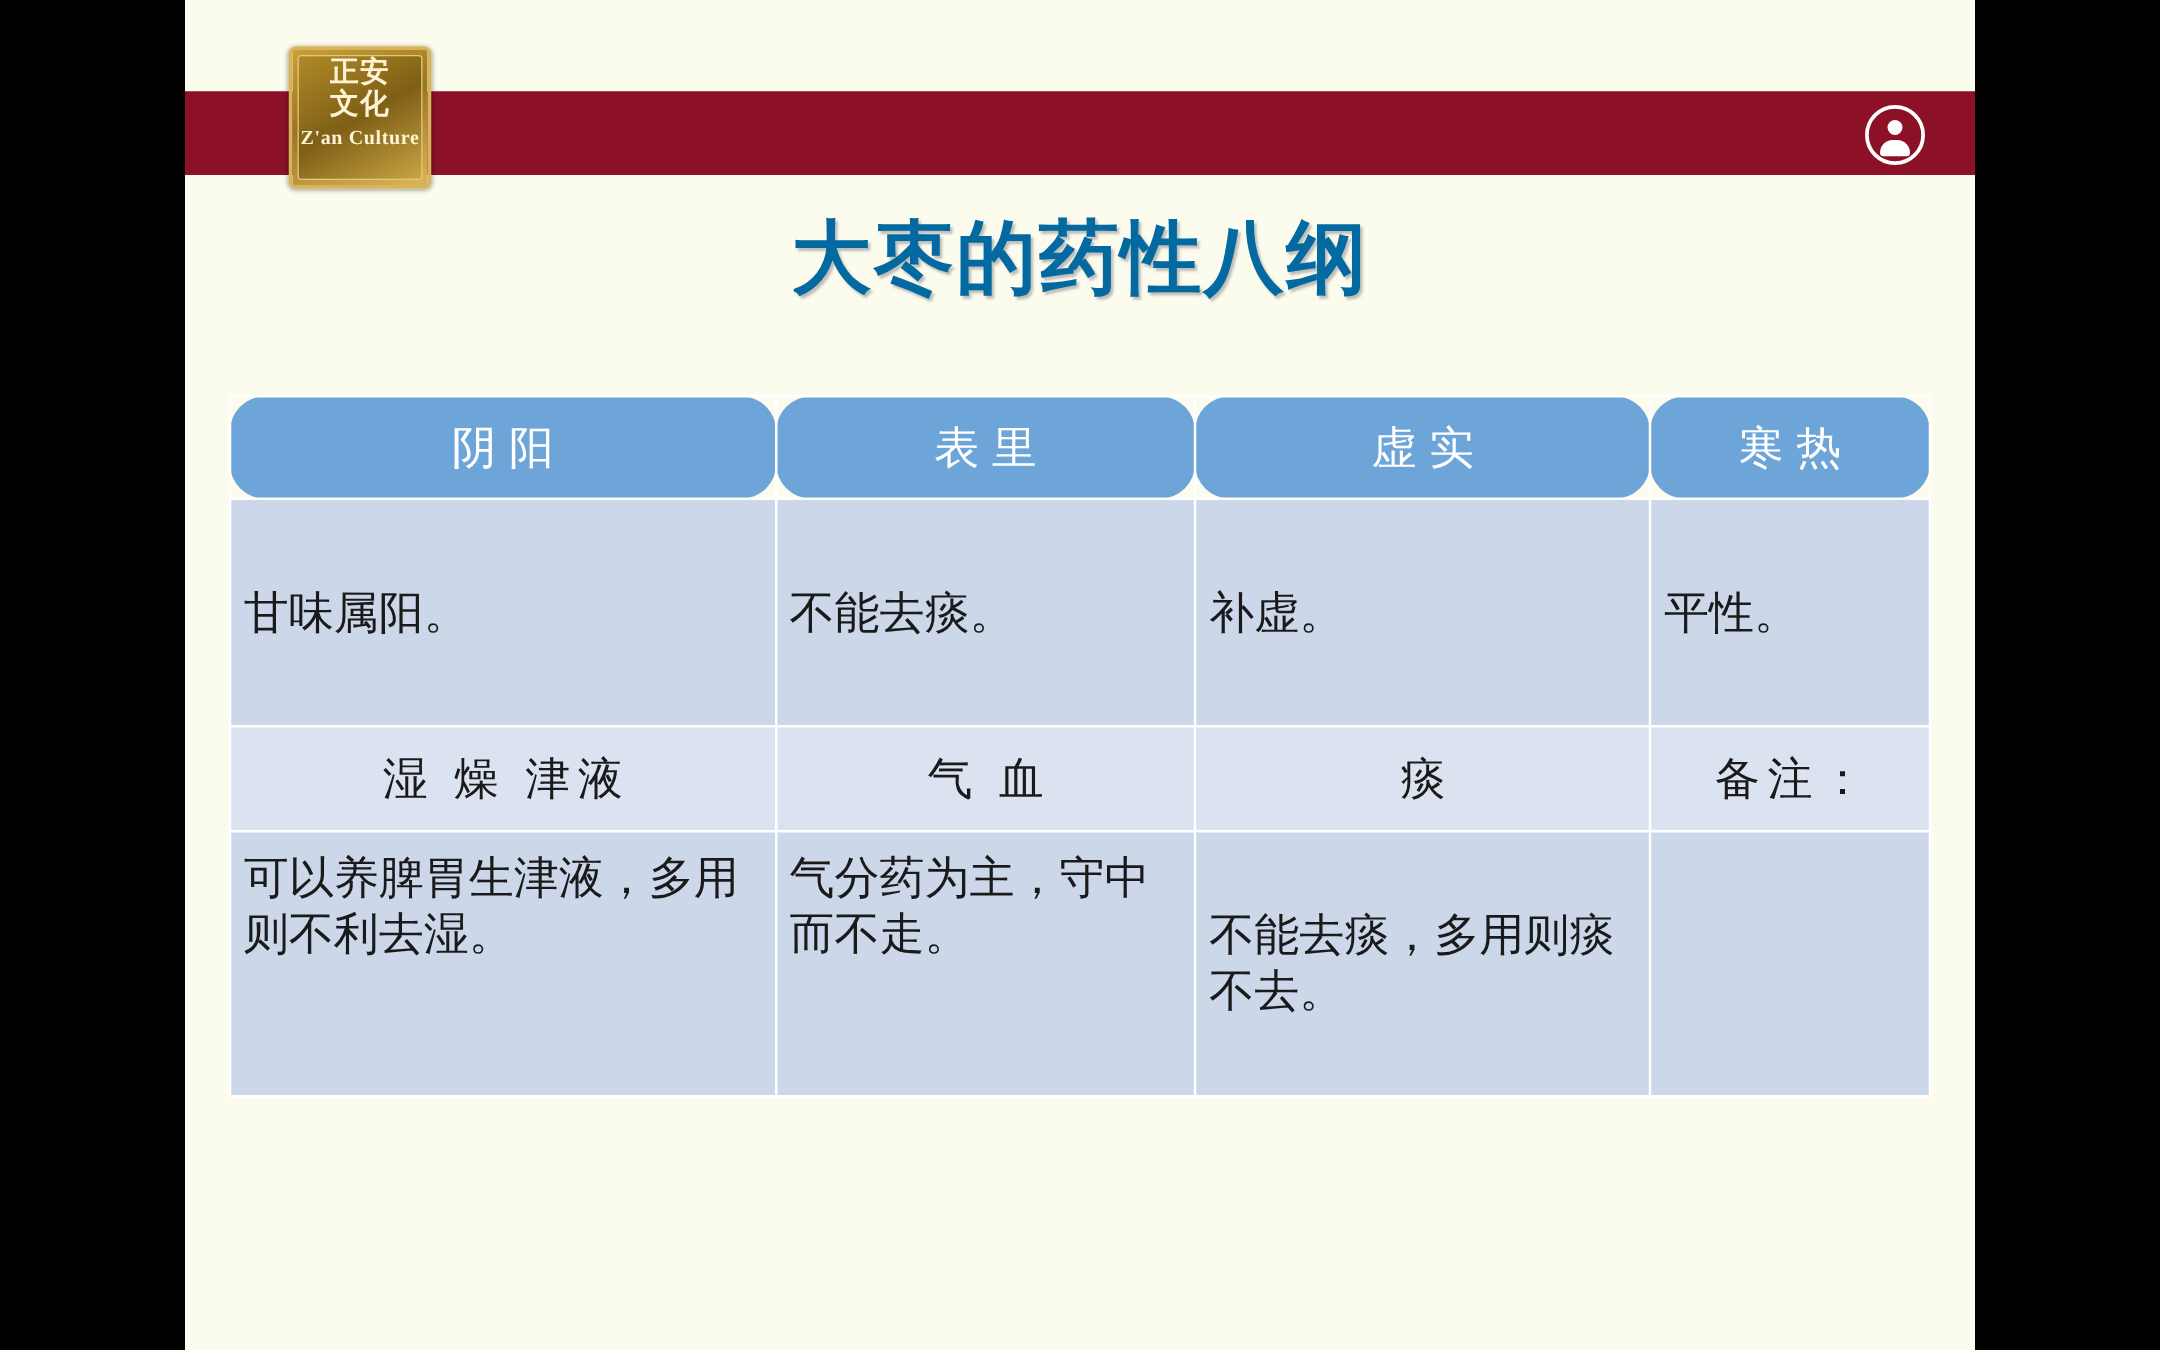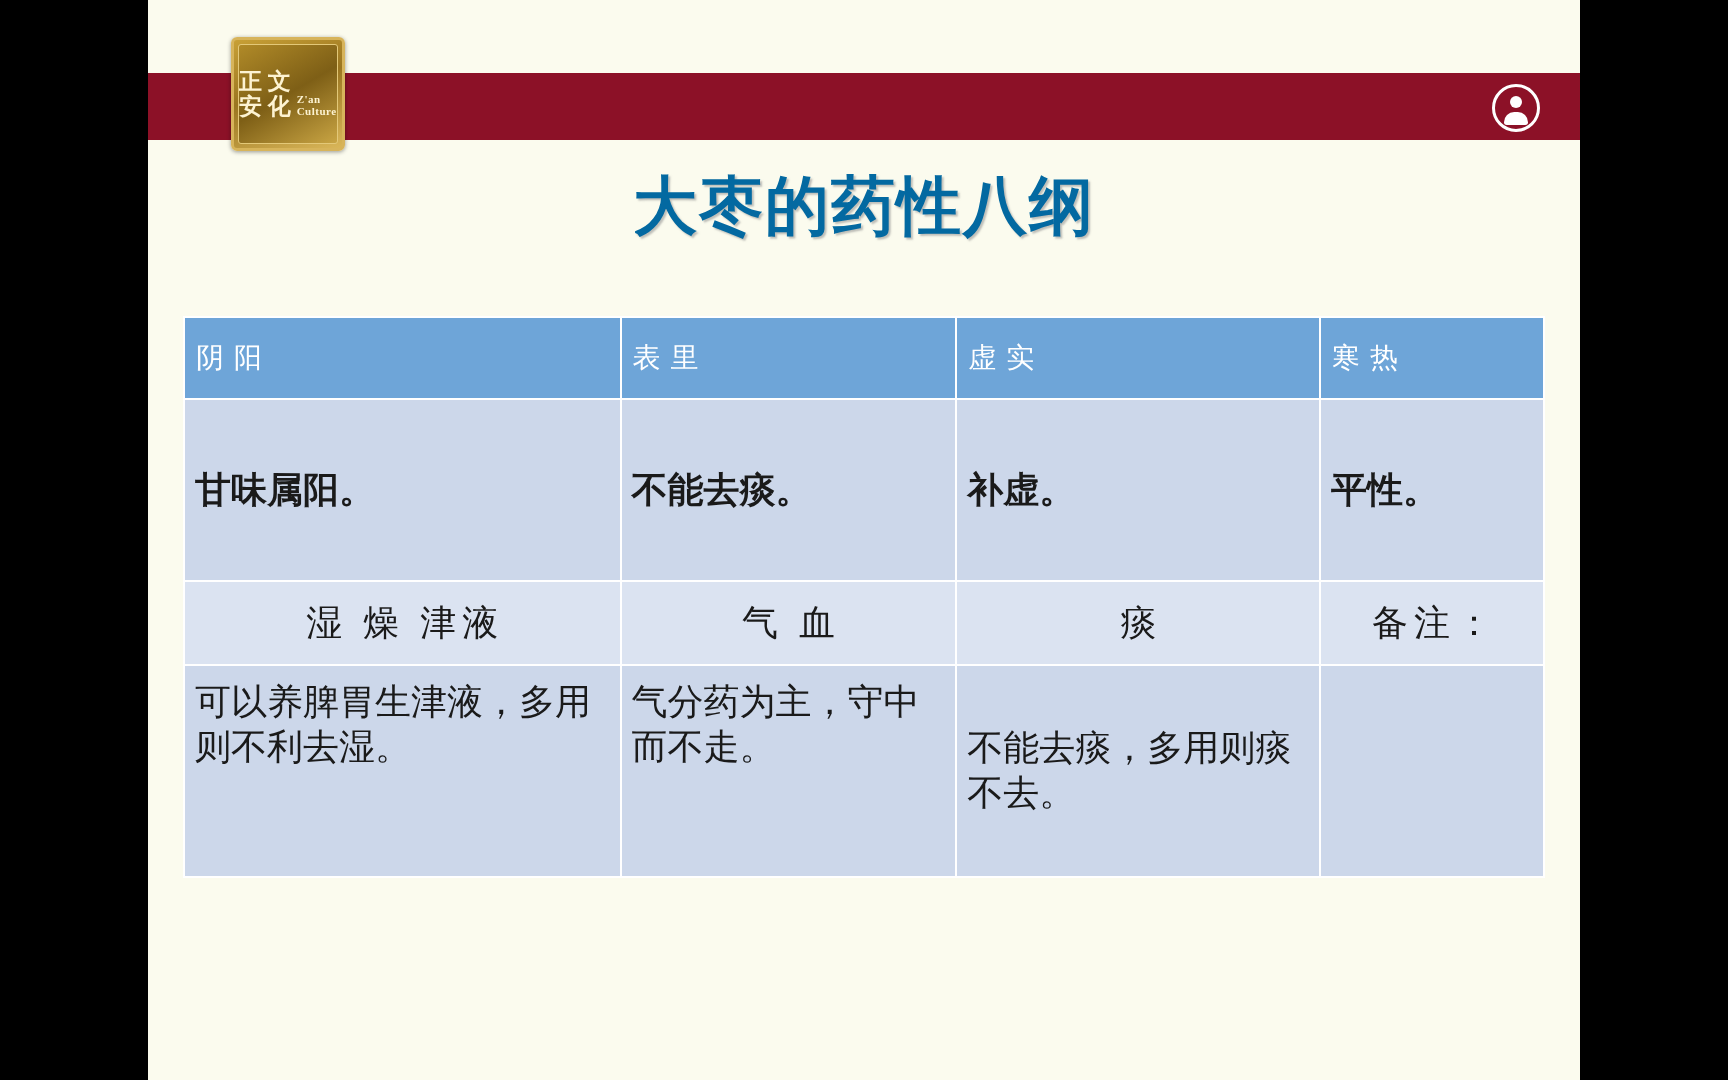--- a/index.html
+++ b/index.html
@@ -99,36 +99,36 @@
     justify-content: center;
     box-shadow: 0 1px 4px rgba(0,0,0,0.4);
   }
   .logo .logo-inner {
     width: 98px;
     height: 98px;
     background: linear-gradient(150deg, #b08a28 0%, #7e5f16 50%, #c8a443 100%);
     border: 1px solid #e3c878;
     border-radius: 3px;
     display: flex;
-    flex-direction: row;
+    flex-direction: column;
     align-items: center;
     justify-content: flex-start;
   }
   .logo .cn1, .logo .cn2 {
     color: #fdf3d2;
     font-size: 23px;
     line-height: 25px;
     letter-spacing: 1px;
     font-weight: 700;
     font-family: "Liberation Serif", "DejaVu Serif", serif;
   }
   .logo .en {
-    margin-top: 21px;
+    margin-top: 7px;
     color: #fdf3d2;
-    font-size: 11px;
+    font-size: 16px;
     letter-spacing: 0.5px;
     font-weight: 700;
     font-family: "Liberation Serif", "DejaVu Serif", serif;
   }
 
   
   .slide-title {
     position: absolute;
     left: 0;
     top: 163px;
@@ -153,33 +153,34 @@
   }
   .tbl td {
     border: 2px solid #ffffff;
     vertical-align: middle;
     font-family: "Liberation Serif", "DejaVu Serif", serif;
     color: #1a1a1a;
   }
   .tbl .row-head td {
     background: #6ea5d8;
     height: 78px;
-    font-size: 28px;
+    text-align: center;
+    font-size: 36px;
     letter-spacing: 10px;
     text-indent: 10px;
     color: #ffffff;
     font-weight: 400;
+    border-radius: 28px;
   }
   .tbl .row-body1 td {
     background: #ccd7ea;
     height: 180px;
     font-size: 36px;
     padding: 0 10px;
     vertical-align: middle;
-    font-weight: bold;
   }
   .tbl .row-head2 td {
     background: #dbe3f1;
     height: 80px;
     text-align: center;
     font-size: 36px;
     letter-spacing: 6px;
     text-indent: 6px;
   }
   .tbl .row-body2 td {

